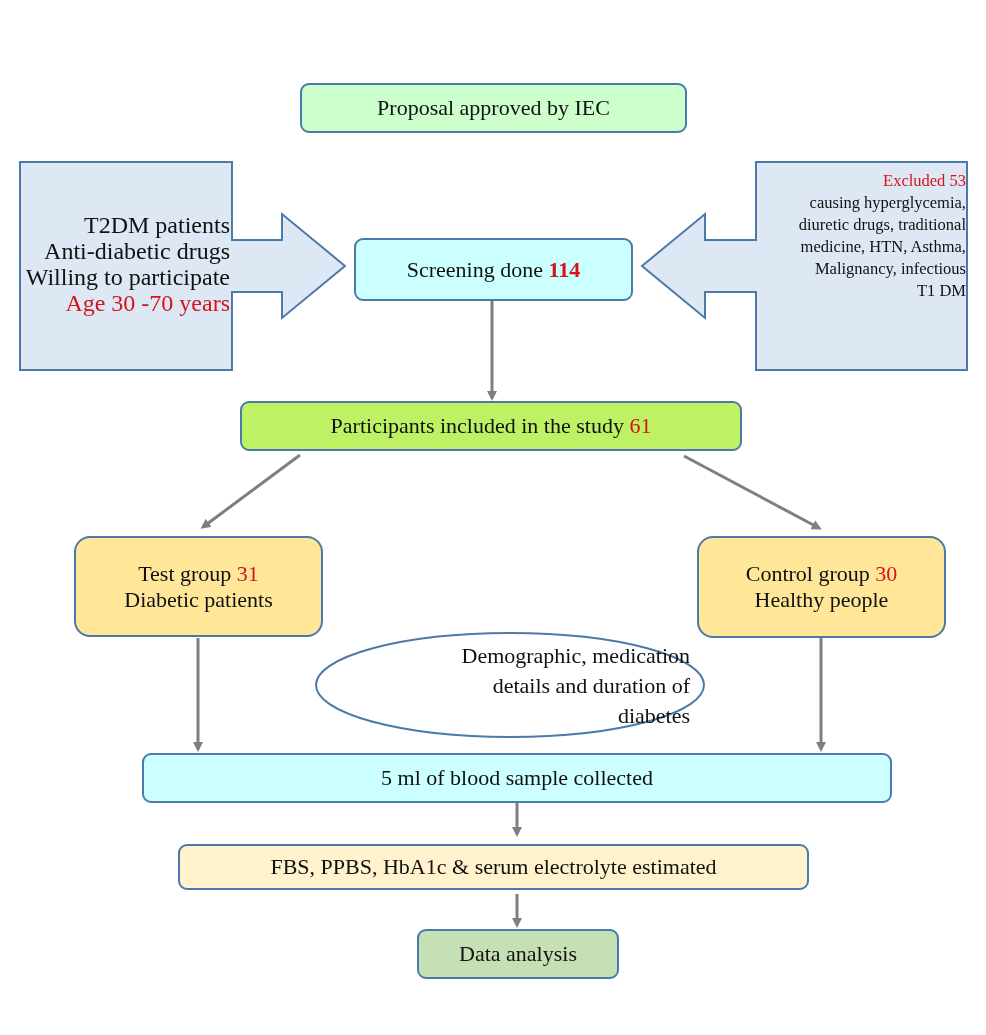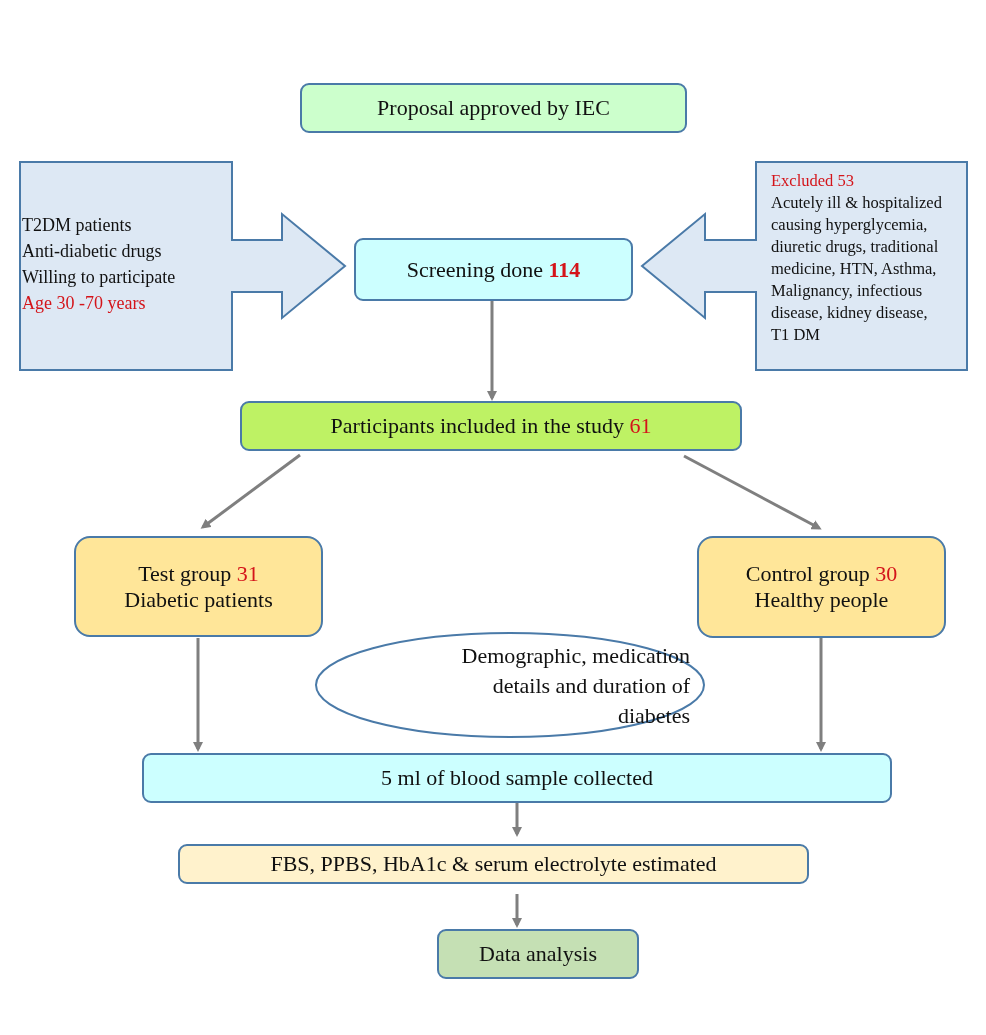--- a/index.html
+++ b/index.html
@@ -34,40 +34,38 @@
   <line x1="517" y1="803" x2="517" y2="834" stroke="#7f7f7f" stroke-width="3" marker-end="url(#ah)"></line>
   <line x1="517" y1="894" x2="517" y2="925" stroke="#7f7f7f" stroke-width="3" marker-end="url(#ah)"></line>
 
   <ellipse cx="510" cy="685" rx="194" ry="52" fill="#ffffff" stroke="#4a7aa8" stroke-width="2"></ellipse>
 </svg>
 
 <div class="box rounded t" style="left:300px;top:83px;width:387px;height:50px;background:#ccffcc;">
   <span>Proposal approved by IEC</span>
 </div>
 
-<div style="position:absolute;left:22px;top:212px;width:208px;text-align:left;font-size:18px;line-height:26px;">
+<div style="position:absolute;left:22px;top:212px;width:208px;text-align:right;font-size:24px;line-height:26px;">
   <div>T2DM patients</div>
   <div>Anti-diabetic drugs</div>
   <div>Willing to participate</div>
   <div class="red">Age 30 -70 years</div>
 </div>
 
 <div class="box rounded t" style="left:354px;top:238px;width:279px;height:63px;background:#ccffff;">
   <span style="white-space:pre;">Screening done </span>
     <span class="red bold">114</span>
 </div>
 
-<div style="position:absolute;left:771px;top:170px;width:195px;font-size:16.5px;line-height:22px;">
+<div style="position:absolute;left:771px;top:170px;width:195px;font-size:16.5px;line-height:22px;text-align:right;">
   <div class="red">Excluded 53</div>
-  <div>Acutely ill &amp; hospitalized</div>
   <div>causing hyperglycemia,</div>
   <div>diuretic drugs, traditional</div>
   <div>medicine, HTN, Asthma,</div>
   <div>Malignancy, infectious</div>
-  <div>disease, kidney disease,</div>
   <div>T1 DM</div>
 </div>
 
 <div class="box rounded t" style="left:240px;top:401px;width:502px;height:50px;background:#bef264;">
   <span style="white-space:pre;">Participants included in the study </span>
     <span class="red">61</span>
 </div>
 
 <div class="box t" style="left:74px;top:536px;width:249px;height:101px;background:#ffe699;border-radius:16px;flex-direction:column;">
   <div><span style="white-space:pre;">Test group </span><span class="red">31</span></div>
@@ -82,19 +80,19 @@
 <div style="position:absolute;left:330px;top:641px;width:360px;text-align:right;font-size:22px;line-height:30px;">
   <div>Demographic, medication</div>
   <div>details and duration of</div>
   <div>diabetes</div>
 </div>
 
 <div class="box rounded t" style="left:142px;top:753px;width:750px;height:50px;background:#ccffff;">
   <span>5 ml of blood sample collected</span>
 </div>
 
-<div class="box rounded t" style="left:178px;top:844px;width:631px;height:40px;background:#fff2cc;">
+<div class="box rounded t" style="left:178px;top:844px;width:631px;height:46px;background:#fff2cc;">
   <span>FBS, PPBS, HbA1c &amp; serum electrolyte estimated</span>
 </div>
 
-<div class="box rounded t" style="left:437px;top:929px;width:202px;height:50px;background:#c5e0b4;">
+<div class="box rounded t" style="left:417px;top:929px;width:202px;height:50px;background:#c5e0b4;">
   <span>Data analysis</span>
 </div>
 
 </body></html>

